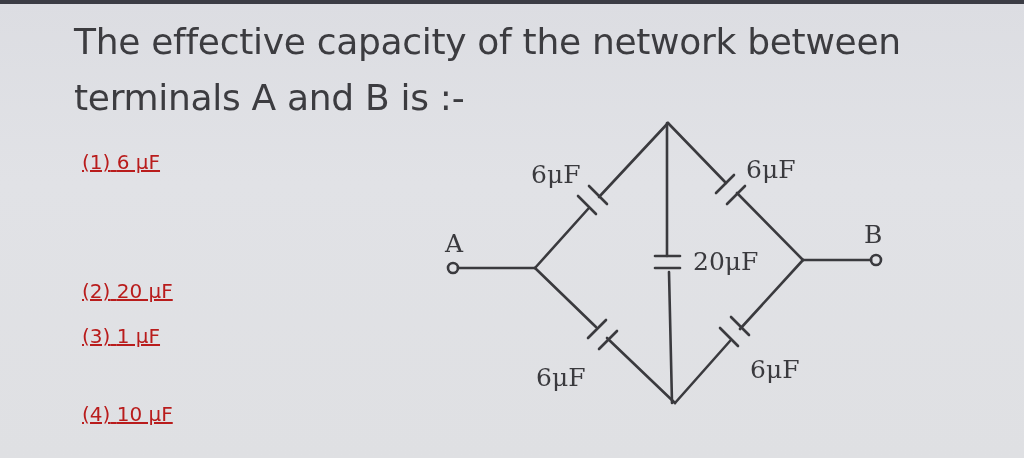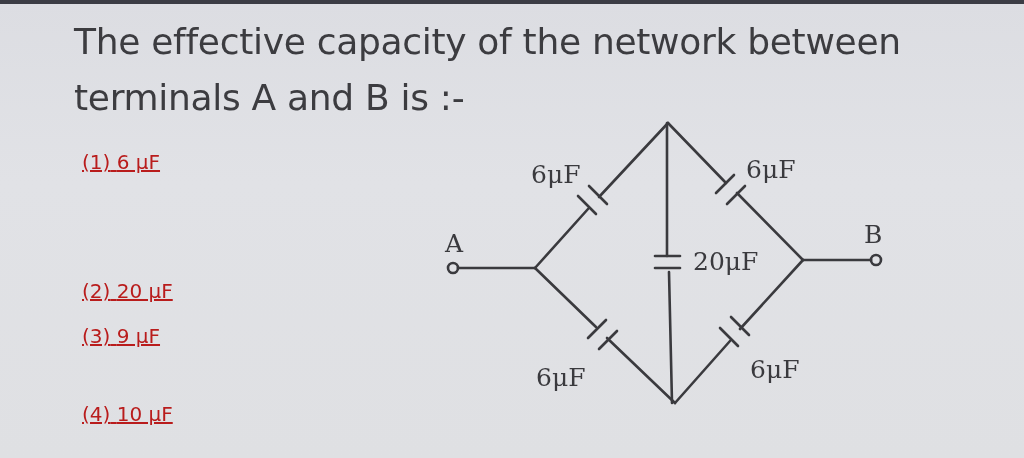--- a/index.html
+++ b/index.html
@@ -39,21 +39,21 @@
 <div class="option" id="opt1">
   <span>(1)</span>
   <span>6 μF</span>
 </div>
 <div class="option" id="opt2">
   <span>(2)</span>
   <span>20 μF</span>
 </div>
 <div class="option" id="opt3">
   <span>(3)</span>
-  <span>9 μF</span>
+  <span>1 μF</span>
 </div>
 <div class="option" id="opt4">
   <span>(4)</span>
   <span>10 μF</span>
 </div>
 
 <svg class="circuit" width="1024" height="458" viewBox="0 0 1024 458" stroke="#3a3a3e" stroke-width="2.6" fill="none" stroke-linecap="round">
 
   <g>
     <circle cx="453" cy="268" r="5"></circle>

